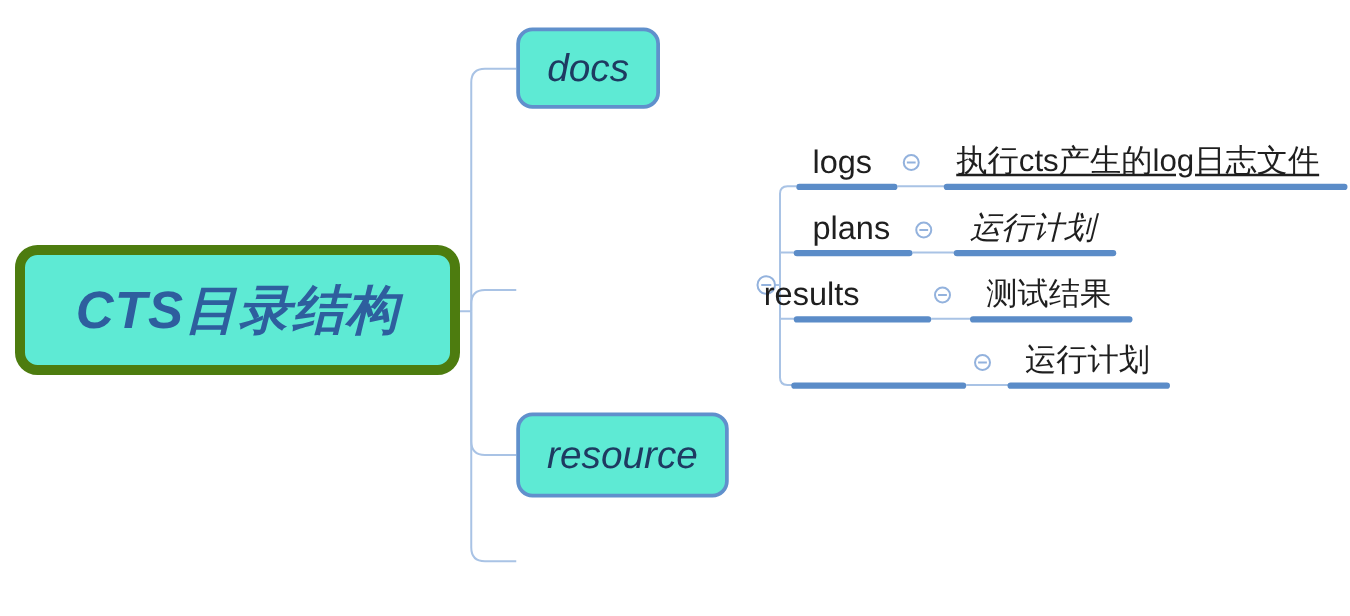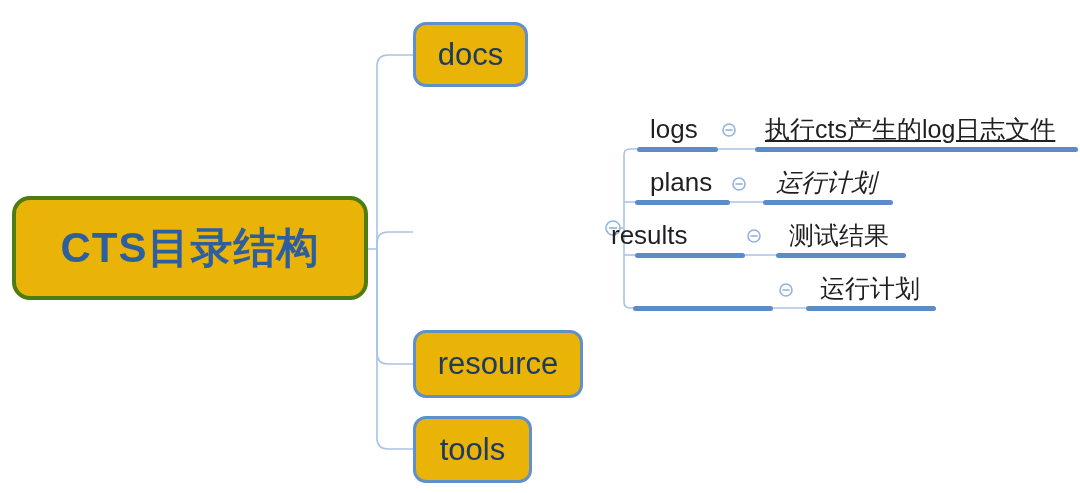--- a/index.html
+++ b/index.html
@@ -5,27 +5,27 @@
   html,body{margin:0;padding:0;background:#ffffff;}
   body{font-family:"Liberation Sans","DejaVu Sans",sans-serif;}
   #canvas{position:relative;width:1080px;height:493px;background:#ffffff;overflow:hidden;}
 
   
   #connectors{position:absolute;left:0;top:0;width:1080px;height:493px;}
 
   
   .topic{
     position:absolute;box-sizing:border-box;
-    background:#eab308;border:3px solid #6090cc;border-radius:13px;
+    background:#5eead4;border:3px solid #6090cc;border-radius:13px;
     display:flex;align-items:center;justify-content:center;
-    color:#1e3a61;font-size:31px;cursor:default;
+    color:#1e3a61;font-size:31px;cursor:default;font-style:italic;
   }
   .root{
     left:12px;top:196px;width:356px;height:104px;
-    border:4px solid #4d7c0f;border-radius:18px;
+    border:8px solid #4d7c0f;border-radius:18px;
     font-size:42px;font-weight:bold;color:#2e5e9e;letter-spacing:1px;
   }
   .t-docs{left:413px;top:22px;width:115px;height:65px;}
   .t-repository{left:413px;top:198px;width:192px;height:68px;}
   .t-resource{left:413px;top:330px;width:170px;height:68px;}
   .t-tools{left:413px;top:416px;width:119px;height:67px;}
 
   
   .leaf-label{position:absolute;font-size:26px;line-height:32px;color:#1f1f1f;white-space:nowrap;}
   .leaf-desc{position:absolute;font-size:25px;line-height:32px;color:#1f1f1f;white-space:nowrap;}
@@ -111,23 +111,20 @@
   <div class="topic root">
     <span>CTS目录结构</span>
   </div>
 
   <div class="topic t-docs">
     <span>docs</span>
   </div>
   <div class="topic t-resource">
     <span>resource</span>
   </div>
-  <div class="topic t-tools">
-    <span>tools</span>
-  </div>
 
   <div class="leaf-label lbl-logs">logs</div>
   <div class="leaf-desc dsc-logs">执行cts产生的log日志文件</div>
   <div class="bar bar-logs-l"></div>
   <div class="bar bar-logs-d"></div>
 
   <div class="leaf-label lbl-plans">plans</div>
   <div class="leaf-desc dsc-plans">运行计划</div>
   <div class="bar bar-plans-l"></div>
   <div class="bar bar-plans-d"></div>

